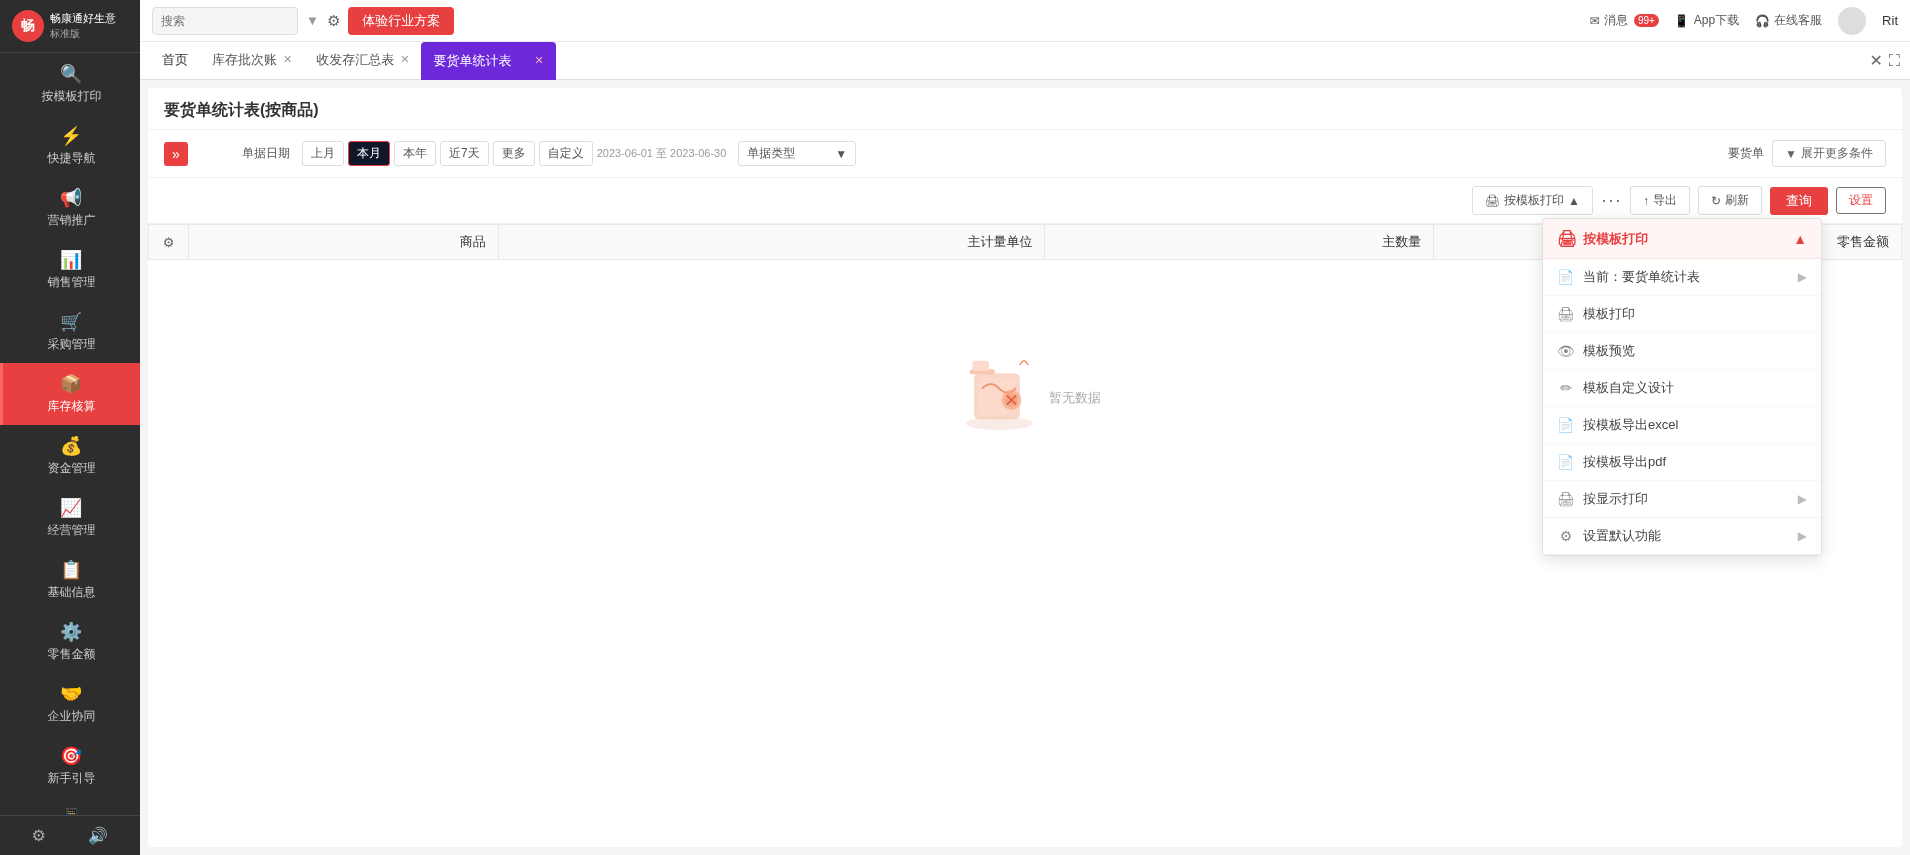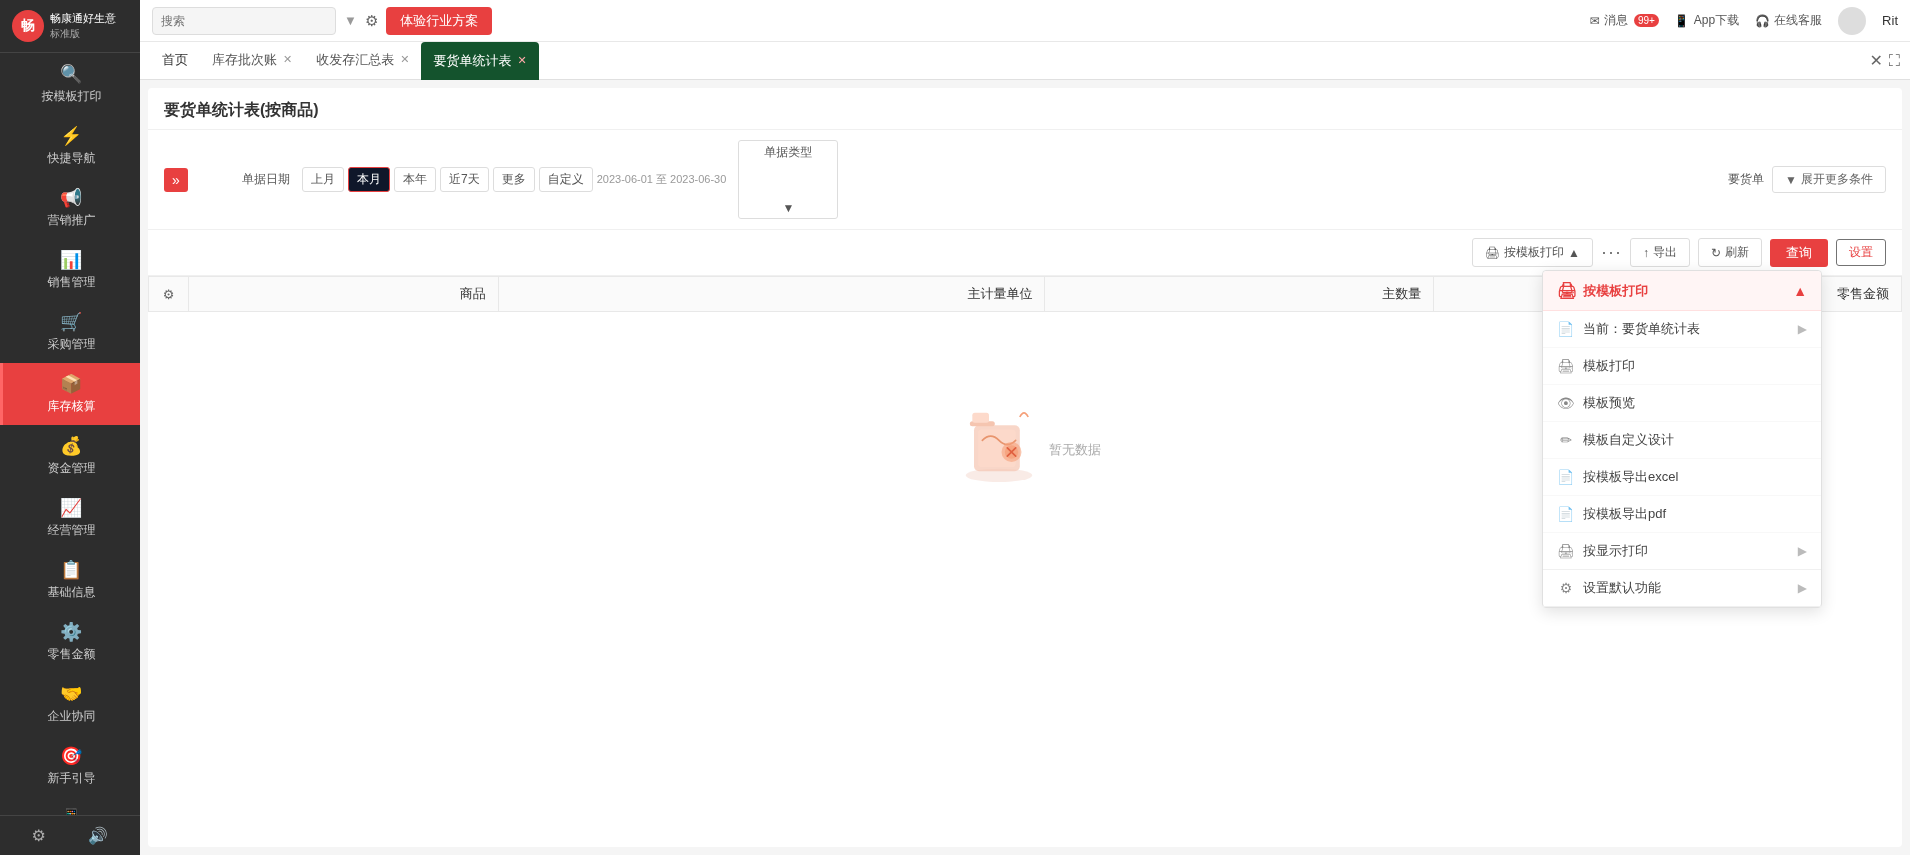--- a/index.html
+++ b/index.html
@@ -72,21 +72,21 @@
     .topbar {
       height: 42px;
       background: #fff;
       display: flex;
       align-items: center;
       padding: 0 12px;
       border-bottom: 1px solid #e8e8e8;
       gap: 8px;
     }
     .topbar-search {
-      width: 184px;
+      width: 146px;
       height: 28px;
       border: 1px solid #ddd;
       border-radius: 4px;
       padding: 0 8px;
       font-size: 12px;
       background: #f5f5f5;
     }
     .topbar-arrow { color: #999; cursor: pointer; }
     .topbar-gear { color: #666; cursor: pointer; font-size: 15px; }
     .topbar-btn-trial {
@@ -121,26 +121,26 @@
       padding: 0 12px;
       height: 38px;
       font-size: 13px;
       color: #555;
       cursor: pointer;
       border-bottom: 2px solid transparent;
     }
     .tab.home { color: #333; }
     .tab-close { font-size: 11px; color: #999; cursor: pointer; margin-left: 2px; }
     .tab-active-bg {
-      background: #14532d;
+      background: #6d28d9;
       color: #fff !important;
       border-radius: 4px 4px 0 0;
       padding: 8px 12px;
       height: 38px;
-      display: flex; align-items: center; gap: 4px;
+      display: flex; align-items: center; gap: 21px;
       font-size: 13px;
       cursor: pointer;
     }
     .tab-active-bg .tab-close { color: #ffaaaa; }
     .tabs-right { margin-left: auto; display: flex; align-items: center; gap: 6px; }
     .tabs-right-icon { color: #666; cursor: pointer; font-size: 16px; }
 
     
     .page-content {
       flex: 1;
@@ -191,27 +191,26 @@
     .filter-date-btn.active {
       background: #0f172a;
       color: #fff;
       border-color: #e84040;
     }
     .filter-date-range { color: #999; font-size: 11px; }
     .filter-select {
       display: flex; align-items: center;
       border: 1px solid #ddd;
       border-radius: 3px;
-      padding: 3px 25px;
+      padding: 3px 8px;
       font-size: 12px;
       color: #555;
       cursor: pointer;
       background: #fff;
       gap: 40px;
-      flex-direction: column;
     }
     .filter-spacer { flex: 1; }
     .filter-expand-more {
       display: flex; align-items: center; gap: 4px;
       color: #666; font-size: 12px; cursor: pointer;
       padding: 4px 12px;
       border: 1px solid #ddd;
       border-radius: 3px;
       background: #fff;
     }

